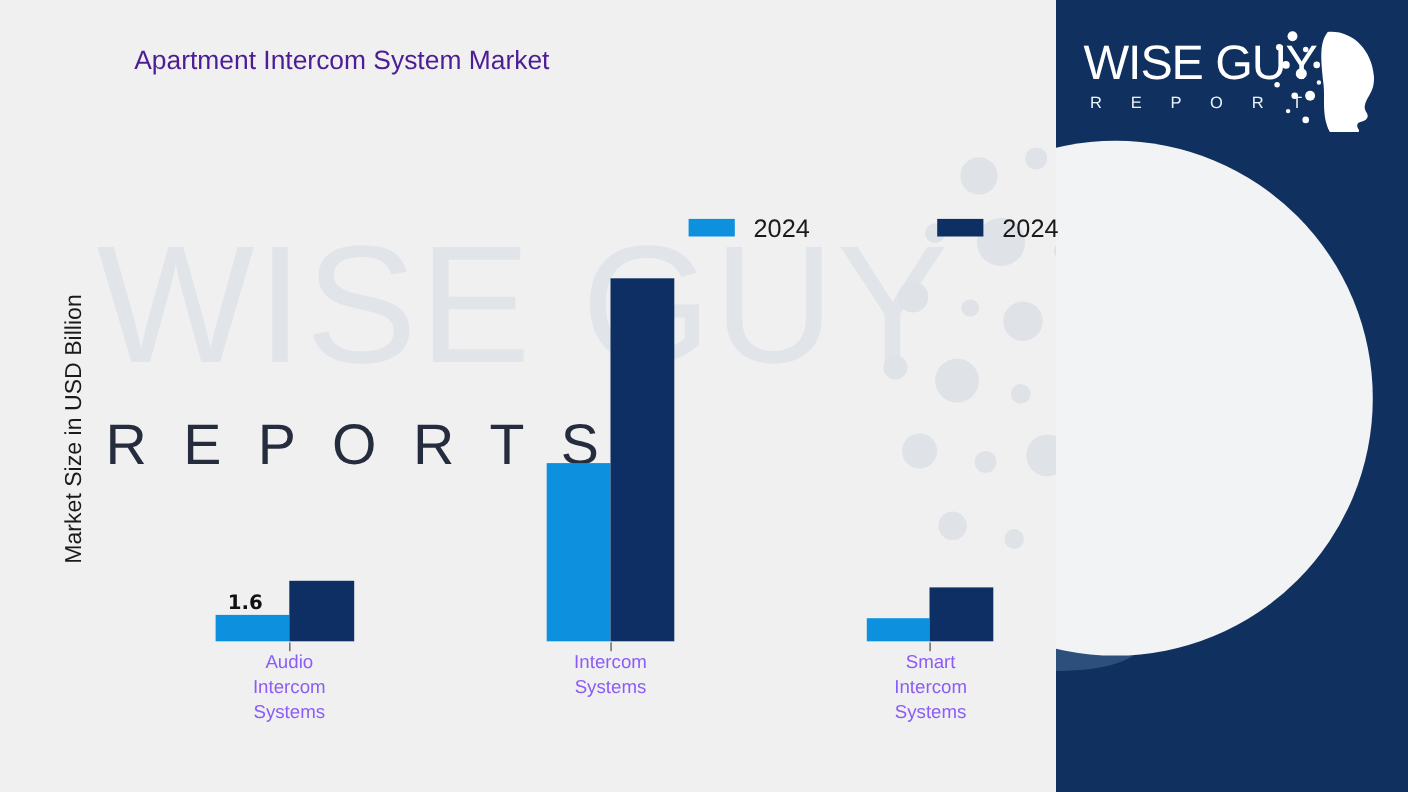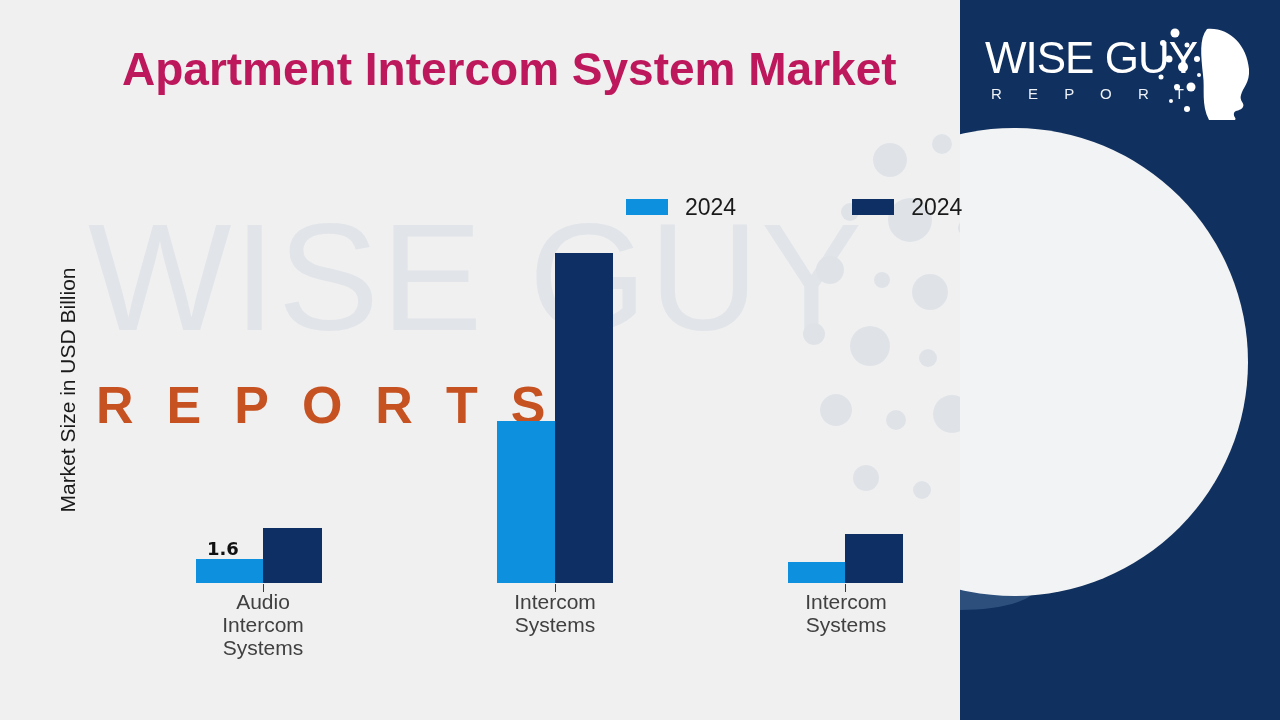--- a/index.html
+++ b/index.html
@@ -41,23 +41,23 @@
     color: #dfe3e8;
     opacity: 0.85;
     white-space: nowrap;
   }
   #wm-sub {
     position: absolute;
     left: 96px;
     top: 185px;
     font-family: "Liberation Sans", sans-serif;
     font-size: 52px;
-    font-weight: 700;
+    font-weight: 400;
     letter-spacing: 33px;
-    color: #c2410c;
+    color: #0f172a;
     opacity: 0.9;
     white-space: nowrap;
   }
 
   
   #wm-dots {
     position: absolute;
     left: 770px;
     top: 120px;
     width: 380px;
@@ -122,23 +122,23 @@
     width: 100px;
     height: 96px;
   }
 
   
   #title {
     position: absolute;
     left: 122px;
     top: 42px;
     font-family: "Liberation Sans", sans-serif;
-    font-size: 46px;
-    font-weight: 700;
-    color: #be185d;
+    font-size: 24px;
+    font-weight: 400;
+    color: #4c1d95;
     letter-spacing: 0px;
     white-space: nowrap;
   }
 
   
   #chart {
     position: absolute;
     left: 0;
     top: 0;
     width: 960px;
@@ -218,22 +218,22 @@
     height: 8px;
     background: #3a3a3a;
   }
 
   .cat-label {
     position: absolute;
     top: 590px;
     width: 200px;
     text-align: center;
     font-family: "Liberation Sans", sans-serif;
-    font-size: 21px;
-    color: #404040;
+    font-size: 17px;
+    color: #8b5cf6;
     line-height: 23px;
   }
   .cat-label span { display: block; }
 </style>
 </head>
 <body>
 
 <div id="stage">
 
   <div id="watermark">
@@ -344,19 +344,20 @@
       <div class="tick" style="left:555px"></div>
       <div class="cat-label" style="left:455px">
         <span>Intercom</span>
         <span>Systems</span>
       </div>
 
       <div class="bar bar-2024" style="left:788px;width:57px;height:21px"></div>
       <div class="bar bar-2032" style="left:845px;width:58px;height:49px"></div>
       <div class="tick" style="left:845px"></div>
       <div class="cat-label" style="left:746px">
+        <span>Smart</span>
         <span>Intercom</span>
         <span>Systems</span>
       </div>
 
     </div>
   </div>
 </div>
 
 </body></html>

